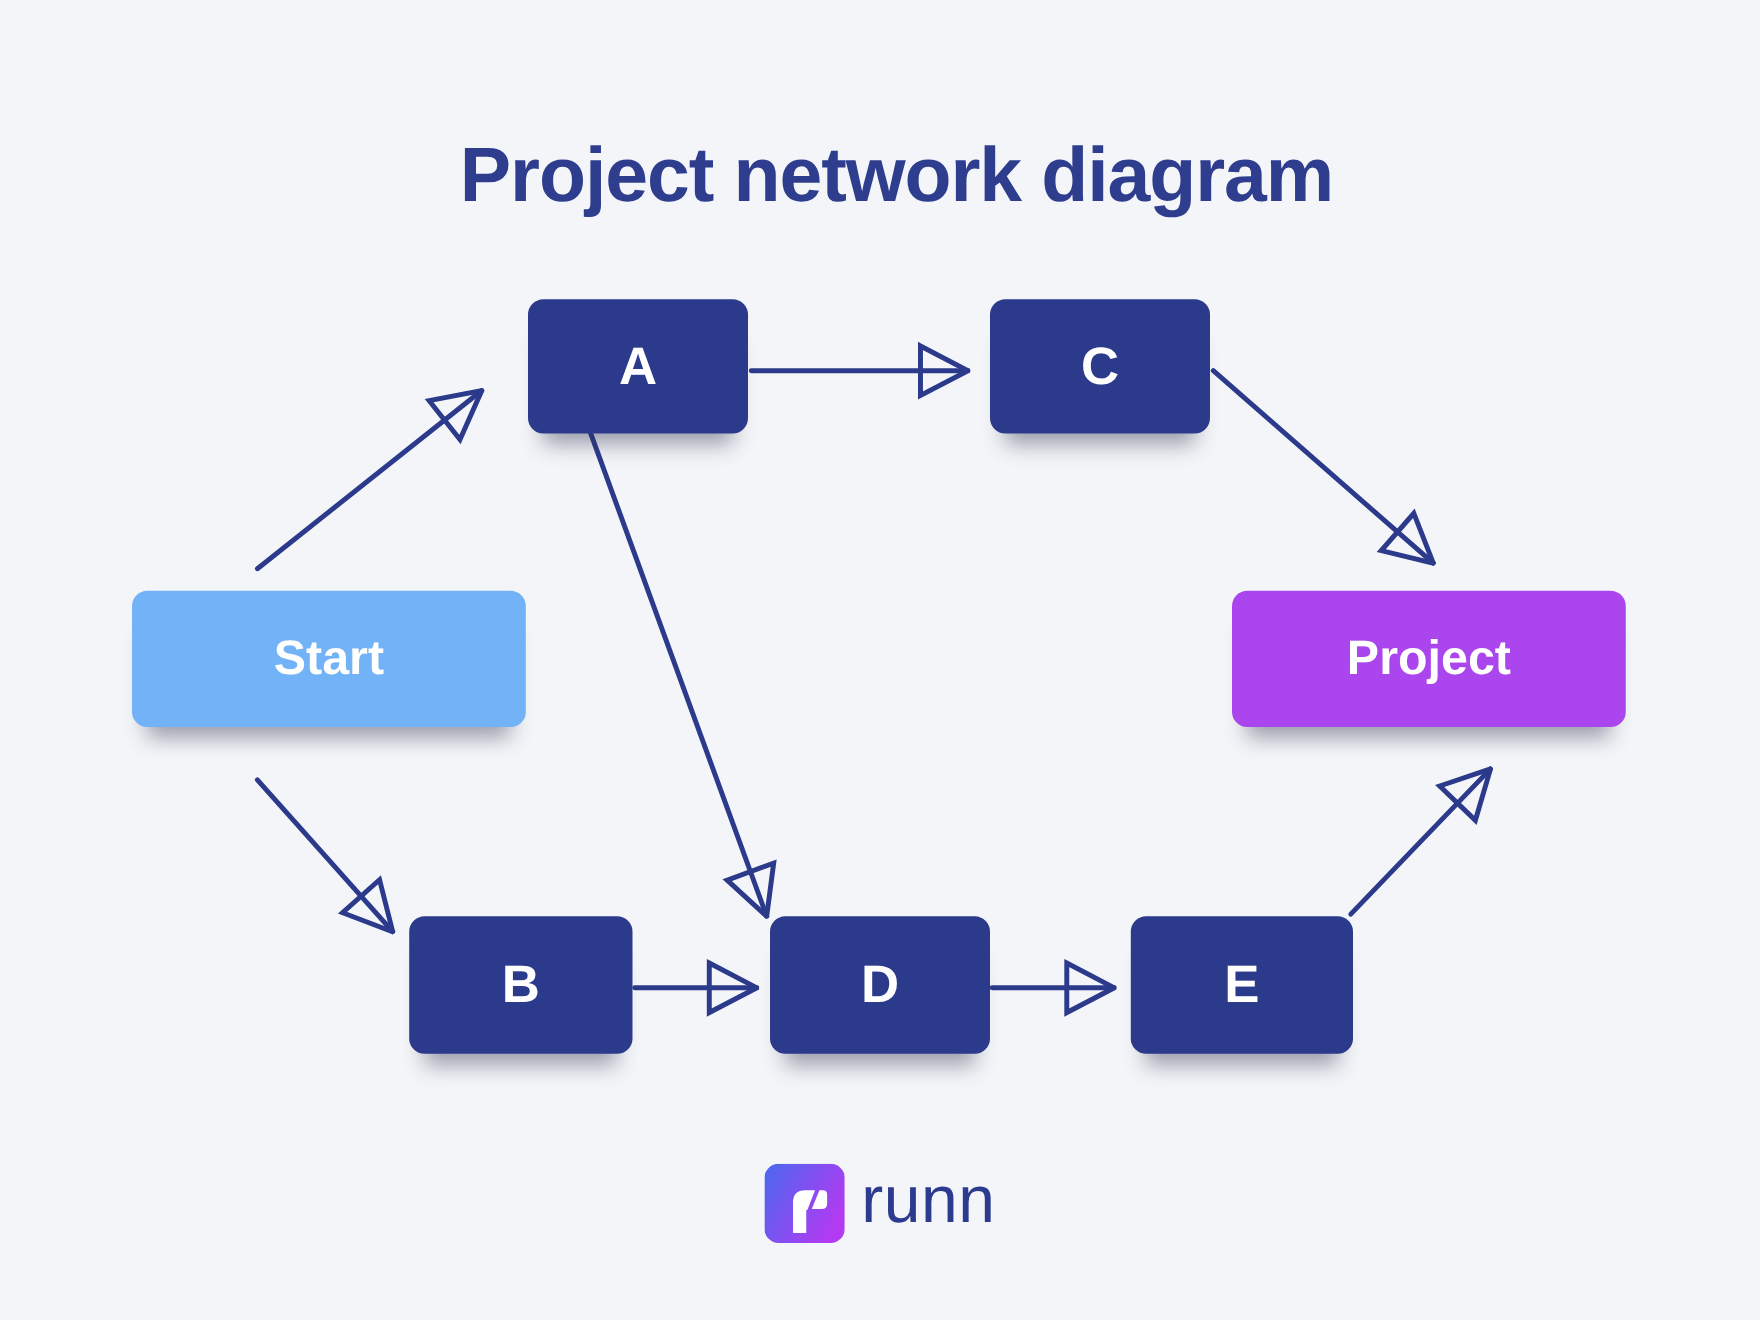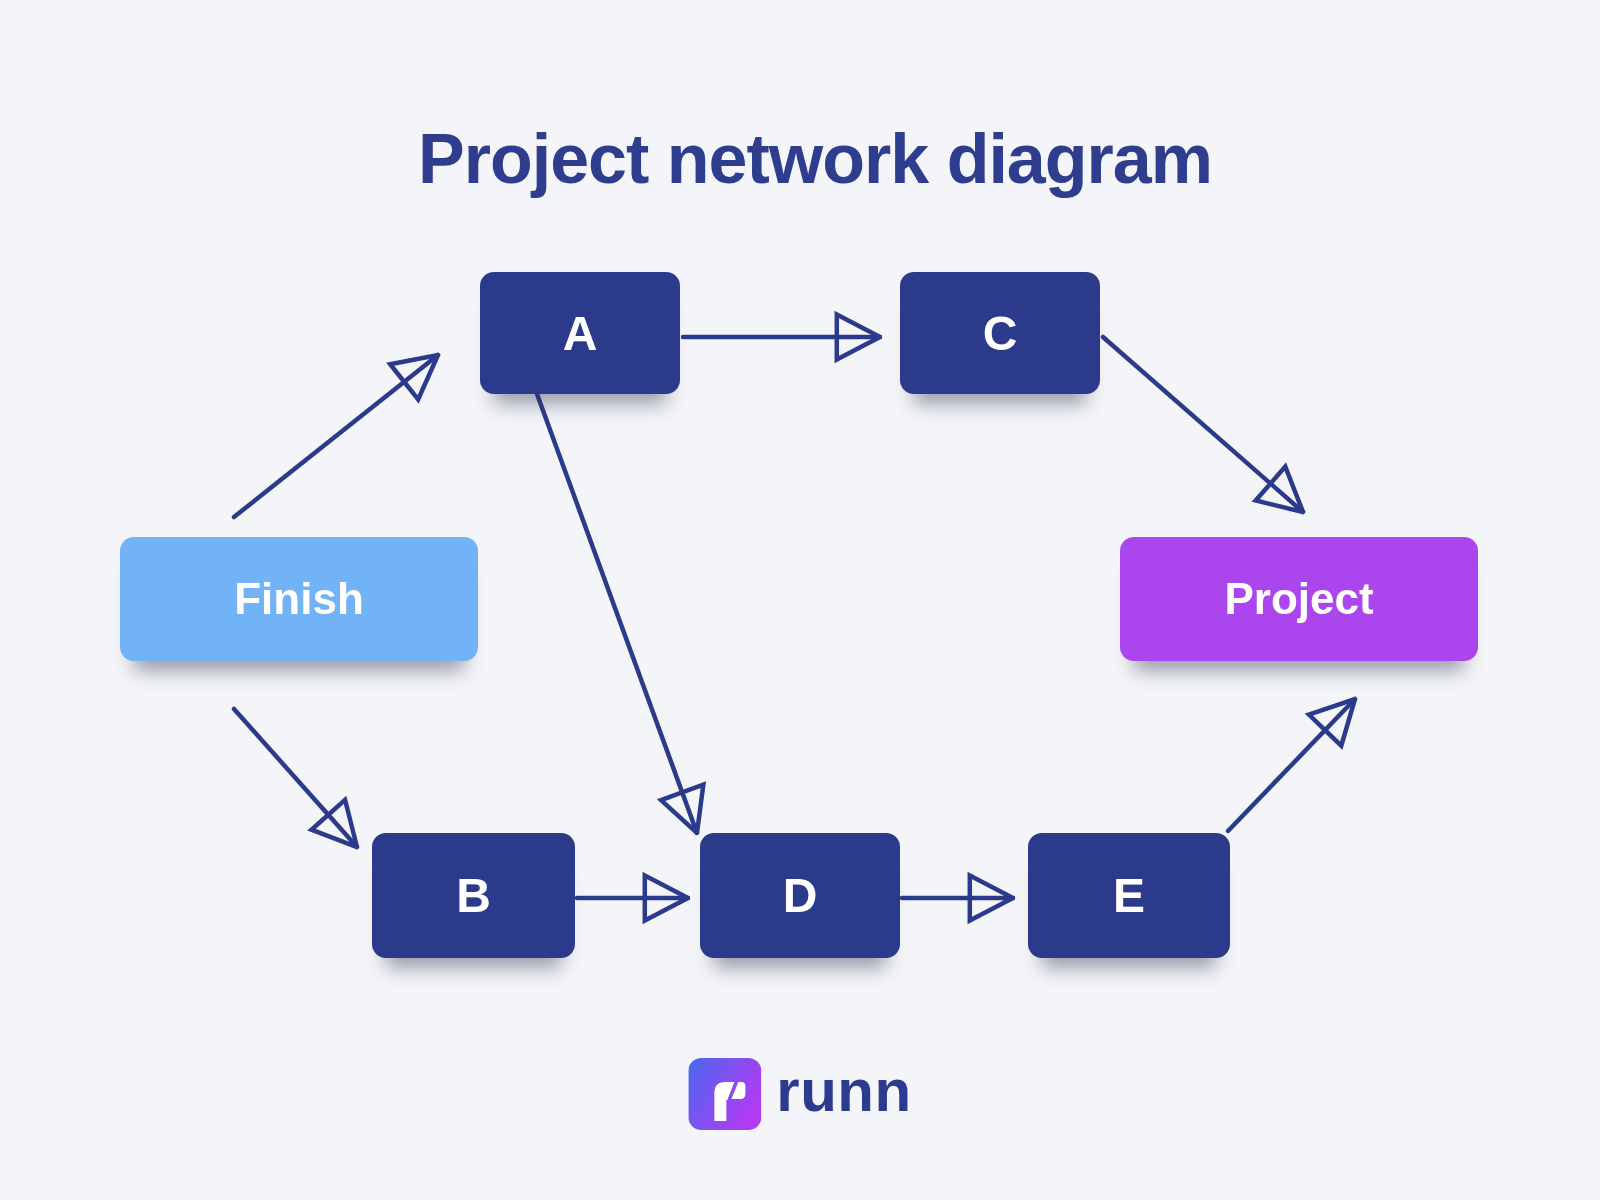--- a/index.html
+++ b/index.html
@@ -65,21 +65,21 @@
     position: absolute;
     top: 1058px;
     left: 50%;
     transform: translateX(-50%);
     display: flex;
     align-items: center;
     gap: 15px;
   }
   #footer .wordmark {
     font-size: 60px;
-    font-weight: 700;
+    font-weight: 400;
     letter-spacing: 0.5px;
     color: var(--brand-text, #2c3a8f);
     line-height: 1;
     padding-bottom: 6px;
   }
 </style>
 </head>
 <body>
 
 <div id="canvas">
@@ -96,21 +96,21 @@
     <line x1="234" y1="709" x2="357" y2="847" marker-end="url(#ah)"></line>
     <line x1="683" y1="337" x2="880" y2="337" marker-end="url(#ah)"></line>
     <line x1="537" y1="394" x2="697" y2="833" marker-end="url(#ah)"></line>
     <line x1="577" y1="898" x2="688" y2="898" marker-end="url(#ah)"></line>
     <line x1="902" y1="898" x2="1013" y2="898" marker-end="url(#ah)"></line>
     <line x1="1103" y1="337" x2="1303" y2="512" marker-end="url(#ah)"></line>
     <line x1="1228" y1="831" x2="1355" y2="699" marker-end="url(#ah)"></line>
   </svg>
 
   <div id="node-start" class="node milestone">
-    <span>Finish</span>
+    <span>Start</span>
   </div>
   <div id="node-a" class="node task">
     <span>A</span>
   </div>
   <div id="node-b" class="node task">
     <span>B</span>
   </div>
   <div id="node-c" class="node task">
     <span>C</span>
   </div>

